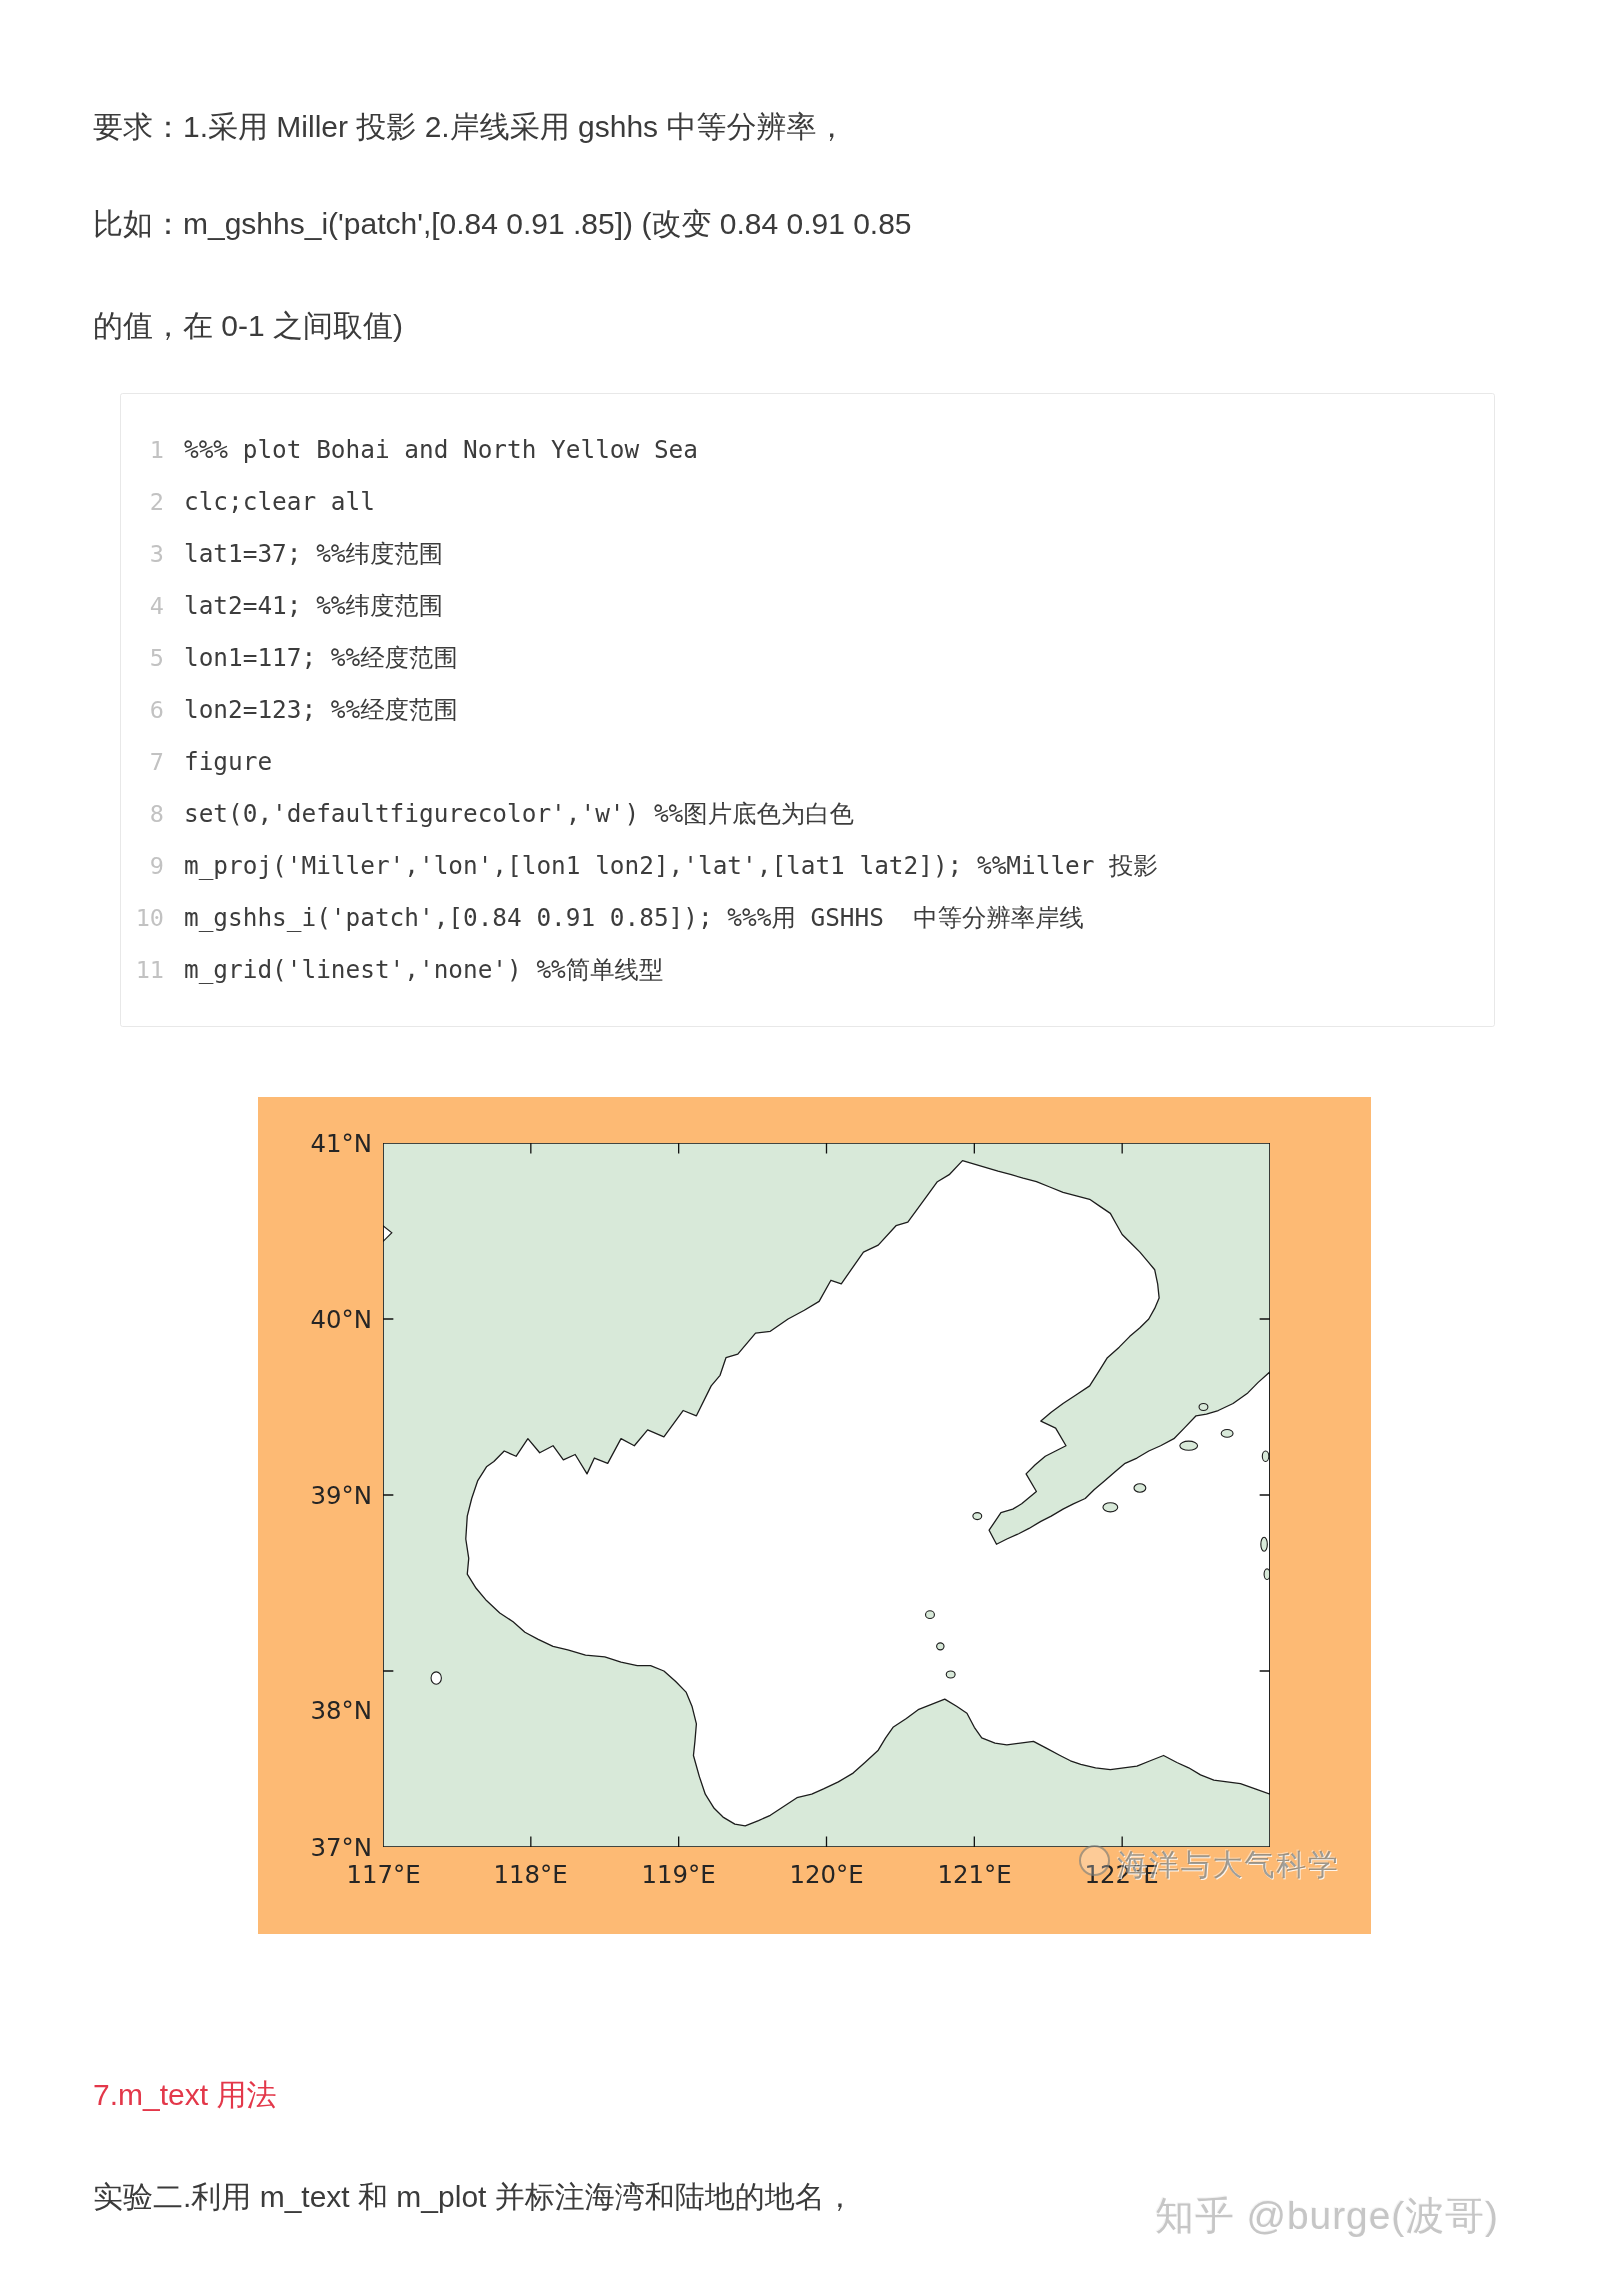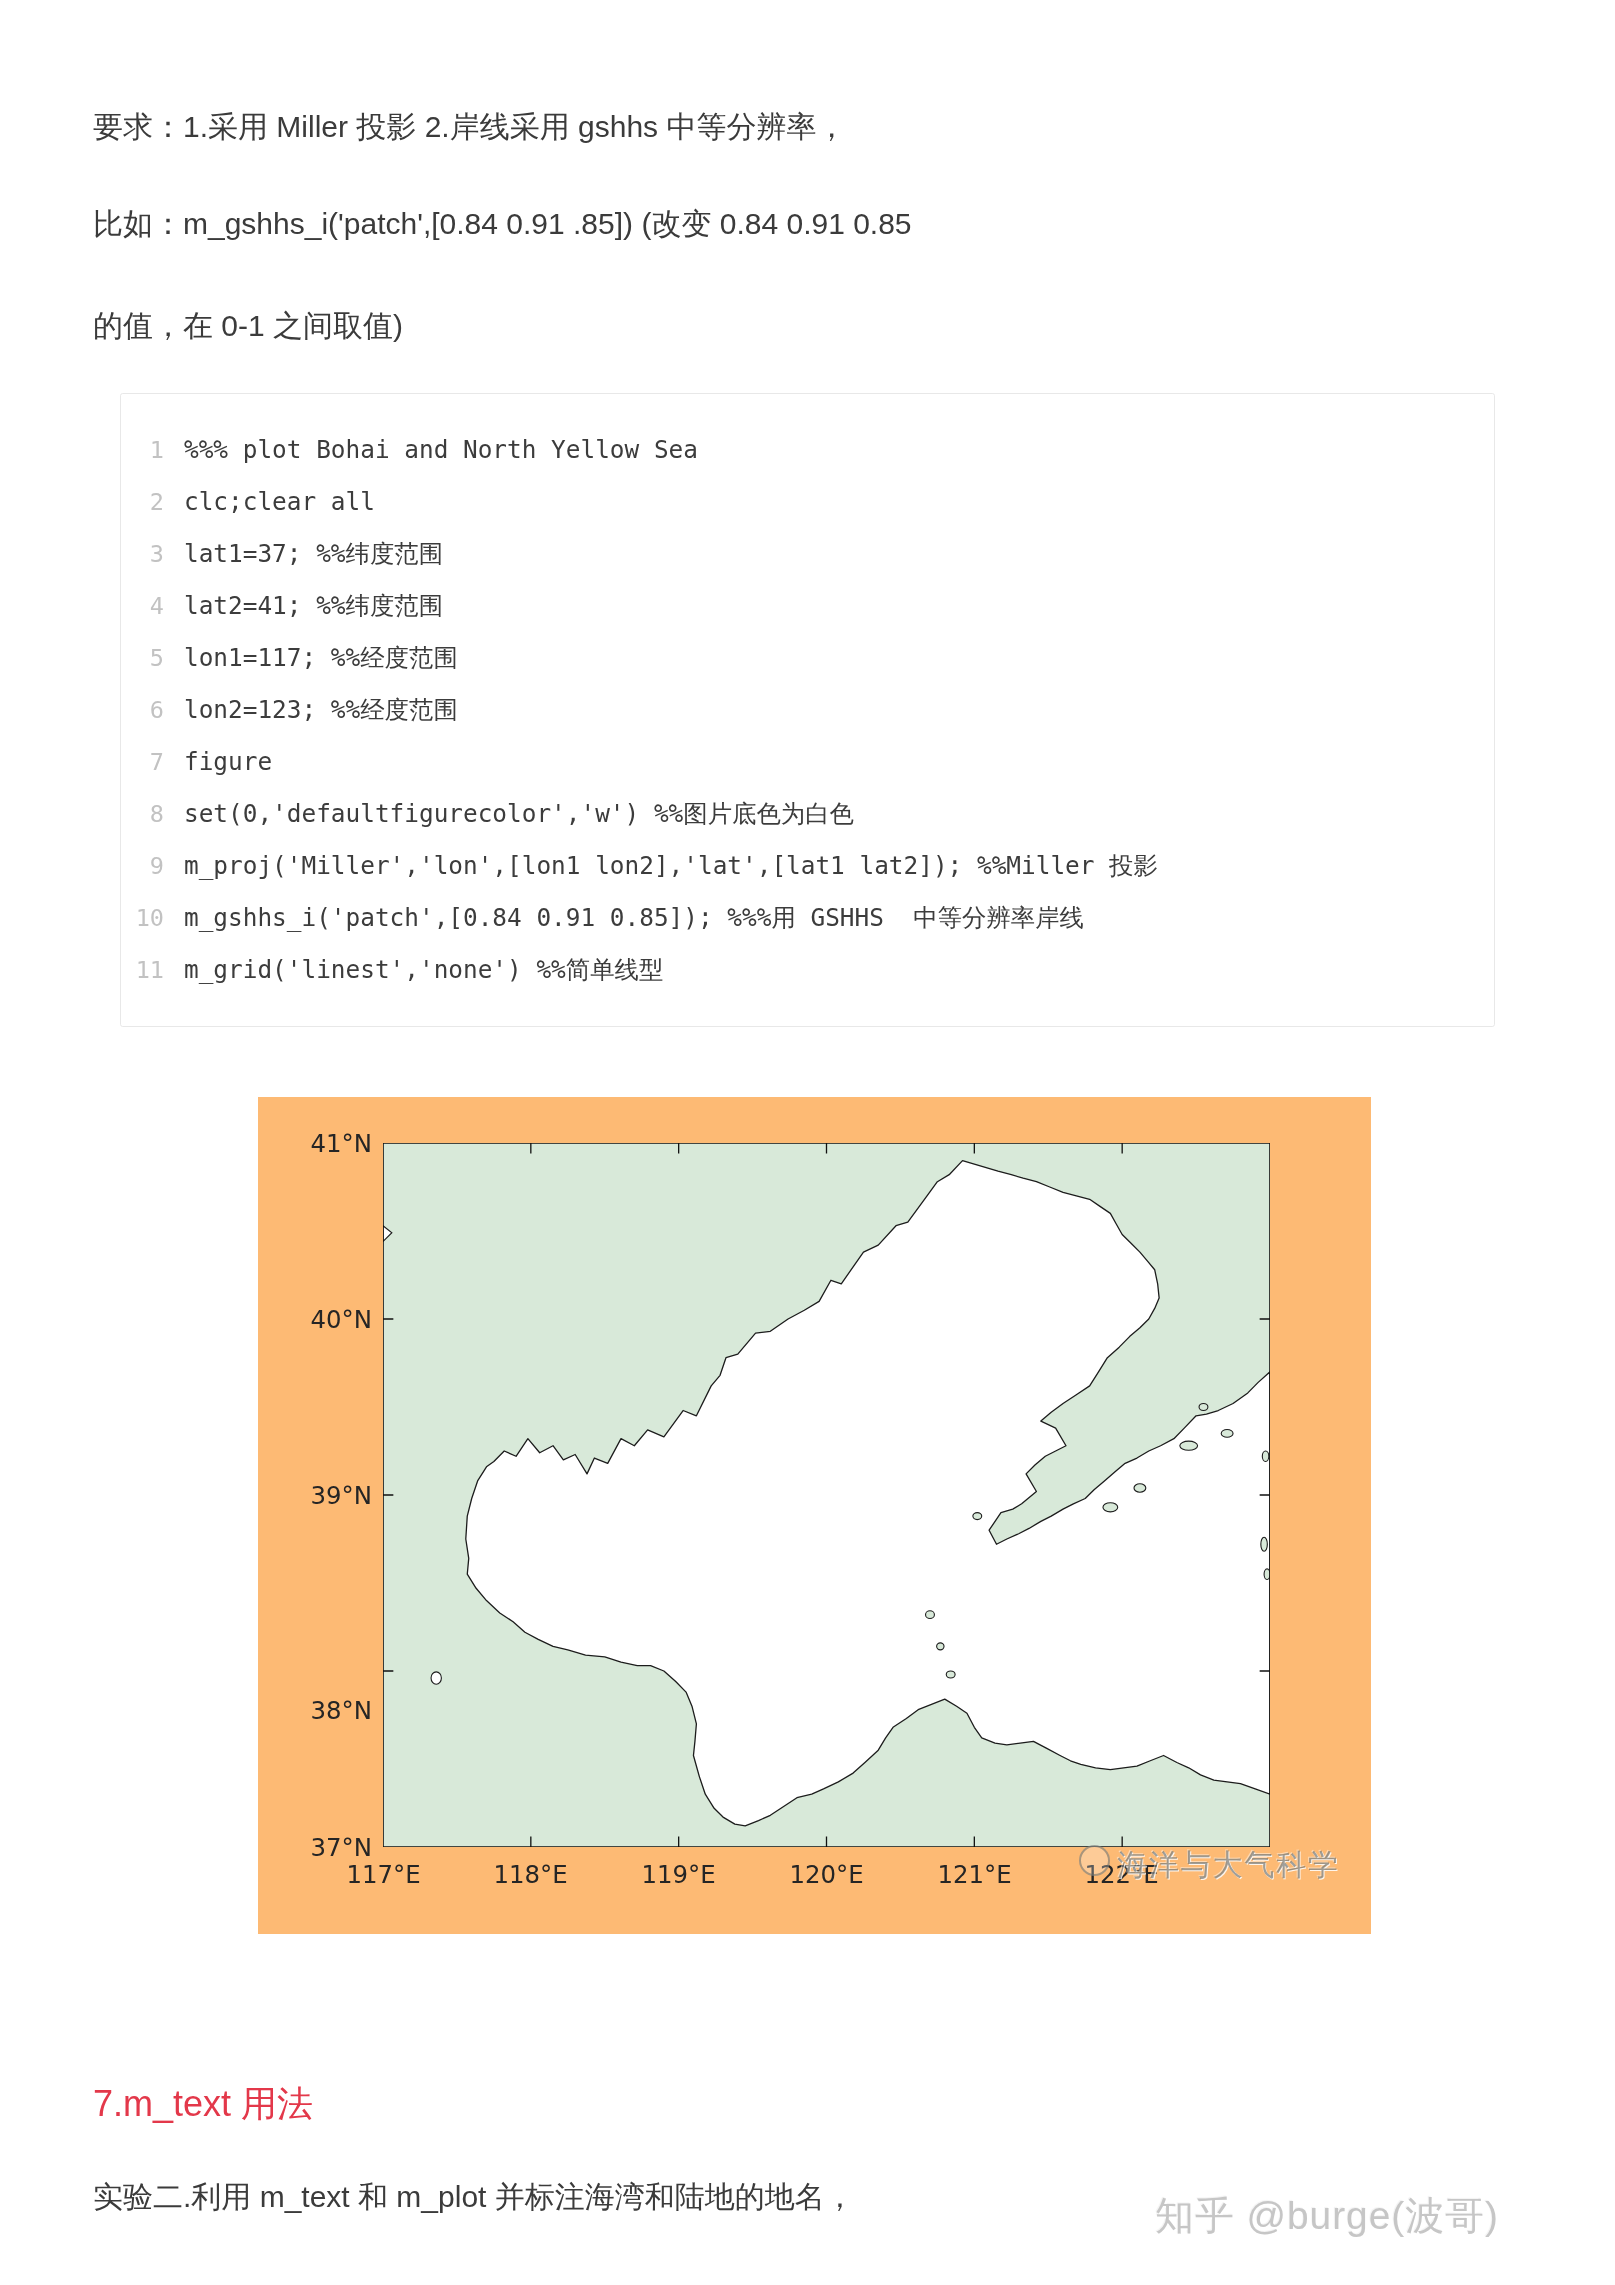--- a/index.html
+++ b/index.html
@@ -19,21 +19,21 @@
   .axes svg{display:block;width:887px;height:704px;}
   .ylab{position:absolute;left:0;width:114px;height:31px;line-height:31px;text-align:right;
         font-size:24.4px;color:#252525;font-family:"DejaVu Sans","Liberation Sans",sans-serif;}
   .xlab{position:absolute;width:127px;height:31px;line-height:31px;text-align:center;top:762px;
         font-size:24.4px;color:#252525;font-family:"DejaVu Sans","Liberation Sans",sans-serif;}
   .map-watermark{position:absolute;left:821px;top:748px;display:flex;align-items:flex-start;gap:7.2px;
         color:rgba(100,104,100,0.62);font-size:30px;letter-spacing:1.8px;
         text-shadow:0.9px 0.9px 0 rgba(255,255,255,0.85),-0.9px -0.9px 0 rgba(255,255,255,0.45);}
   .wm-circle{width:31px;height:31px;border-radius:50%;border:2.7px solid rgba(100,104,100,0.55);
         box-sizing:border-box;background:rgba(255,255,255,0.25);flex:none;}
-  .heading{position:absolute;left:93px;top:2050px;font-size:36px;font-weight:500;color:#e3384a;}
+  .heading{position:absolute;left:93px;top:2050px;font-size:30px;font-weight:500;color:#e3384a;}
   .zhihu-watermark{position:absolute;left:1155px;top:2189px;font-size:39px;color:#c6c6c6;
         letter-spacing:0.9px;text-shadow:1.8px 1.8px 0 rgba(255,255,255,0.95),-0.9px -0.9px 0.9px rgba(0,0,0,0.05);}
 </style>
 </head>
 <body>
 
 <div class="page">
 
   <p class="para" style="top:78px">要求：1.采用 Miller 投影 2.岸线采用 gshhs 中等分辨率，</p>
   <p class="para" style="top:175px">比如：m_gshhs_i('patch',[0.84 0.91 .85]) (改变 0.84 0.91 0.85</p>

